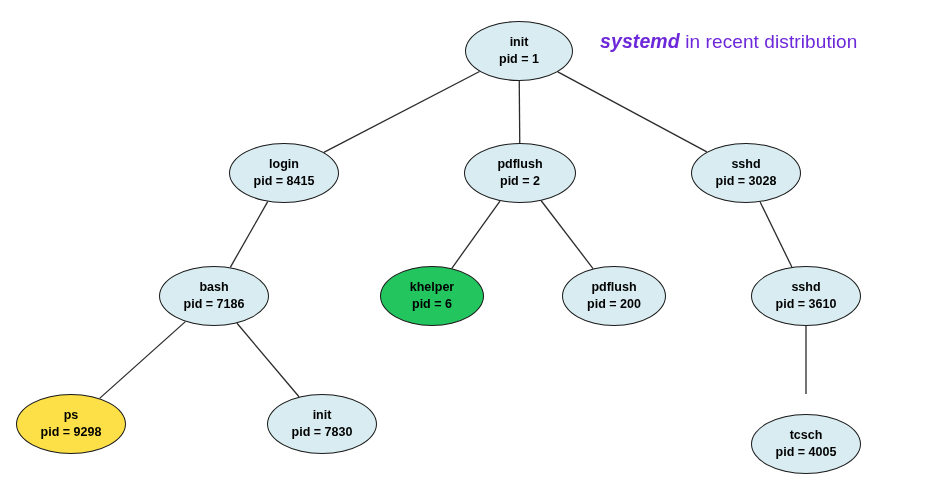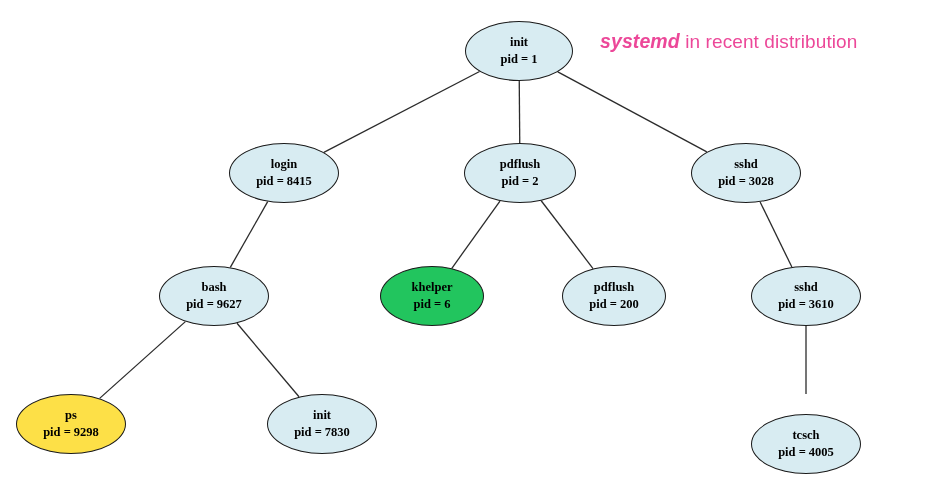--- a/index.html
+++ b/index.html
@@ -27,21 +27,21 @@
   .node {
     position: absolute;
     display: flex;
     flex-direction: column;
     align-items: center;
     justify-content: center;
     box-sizing: border-box;
     border-radius: 50%;
     background: #d8ecf2;
     border: 1.4px solid #1a1a1a;
-    font-family: Liberation Serif, serif;
+    font-family: Liberation Sans, sans-serif;
     font-weight: bold;
     font-size: 12.5px;
     color: #000000;
     line-height: 1.38;
     white-space: nowrap;
     user-select: none;
   }
   .node .node-name,
   .node .node-pid {
     display: block;
@@ -94,21 +94,21 @@
       <div class="node" style="left: 464px; top: 143px; width: 112px; height: 60px; background: rgb(216, 236, 242); border-color: rgb(26, 26, 26);">
         <span class="node-name">pdflush</span>
         <span class="node-pid">pid = 2</span>
       </div>
       <div class="node" style="left: 691px; top: 143px; width: 110px; height: 60px; background: rgb(216, 236, 242); border-color: rgb(26, 26, 26);">
         <span class="node-name">sshd</span>
         <span class="node-pid">pid = 3028</span>
       </div>
       <div class="node" style="left: 159px; top: 266px; width: 110px; height: 60px; background: rgb(216, 236, 242); border-color: rgb(26, 26, 26);">
         <span class="node-name">bash</span>
-        <span class="node-pid">pid = 9627</span>
+        <span class="node-pid">pid = 7186</span>
       </div>
       <div class="node" style="left: 380px; top: 266px; width: 104px; height: 60px; background: #22c55e; border-color: rgb(26, 26, 26);">
         <span class="node-name">khelper</span>
         <span class="node-pid">pid = 6</span>
       </div>
       <div class="node" style="left: 562px; top: 266px; width: 104px; height: 60px; background: rgb(216, 236, 242); border-color: rgb(26, 26, 26);">
         <span class="node-name">pdflush</span>
         <span class="node-pid">pid = 200</span>
       </div>
       <div class="node" style="left: 751px; top: 266px; width: 110px; height: 60px; background: rgb(216, 236, 242); border-color: rgb(26, 26, 26);">
@@ -122,17 +122,17 @@
       <div class="node" style="left: 267px; top: 394px; width: 110px; height: 60px; background: rgb(216, 236, 242); border-color: rgb(26, 26, 26);">
         <span class="node-name">init</span>
         <span class="node-pid">pid = 7830</span>
       </div>
       <div class="node" style="left: 751px; top: 414px; width: 110px; height: 60px; background: rgb(216, 236, 242); border-color: rgb(26, 26, 26);">
         <span class="node-name">tcsch</span>
         <span class="node-pid">pid = 4005</span>
       </div>
     </div>
 
-  <div id="annotation" style="left: 600px; top: 30px; color: #ec4899;">
+  <div id="annotation" style="left: 600px; top: 30px; color: #6d28d9;">
     <span class="kw">systemd</span><span class="rest"> in recent distribution</span>
   </div>
 
 </div>
 
 </body></html>

